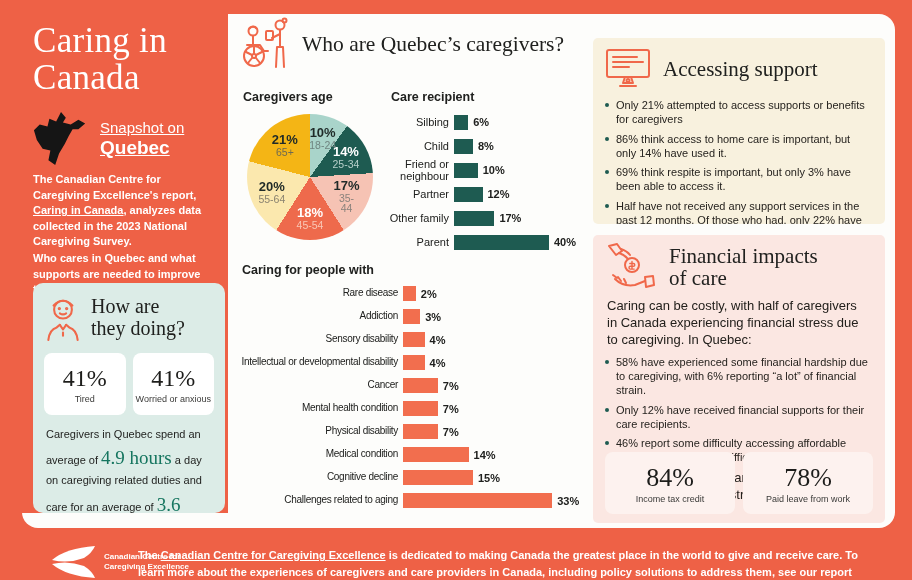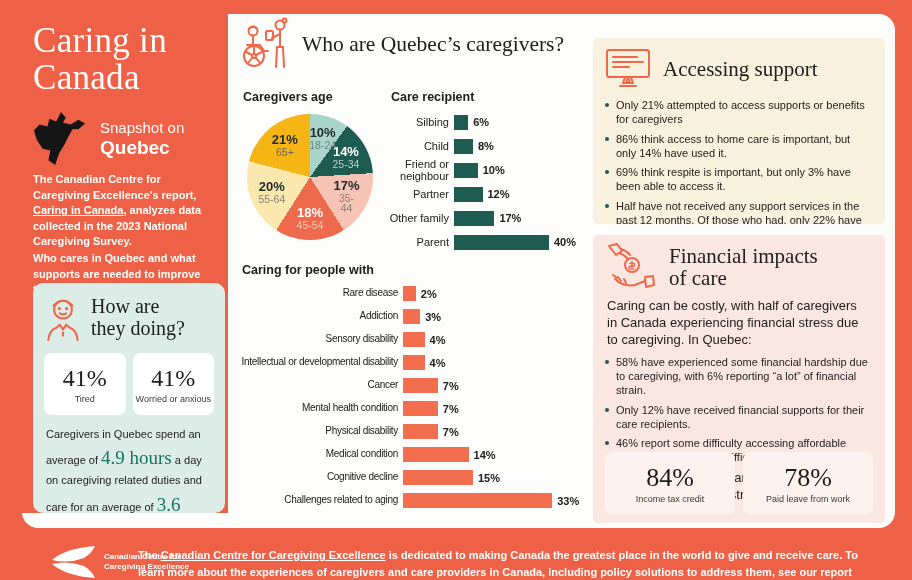--- a/index.html
+++ b/index.html
@@ -7,21 +7,21 @@
   .serif { font-family:"Liberation Serif","DejaVu Serif",serif; }
   #page { position:relative; width:912px; height:580px; background:#ee6146; overflow:hidden; color:#23211e; }
 
   
   #white-panel { position:absolute; left:22px; top:14px; width:873px; height:514px; background:#fdfdfb; border-radius:16px; }
   
   #sidebar { position:absolute; left:0; top:0; width:228px; height:513px; background:#ee6146; color:#fff; }
 
   .side-title { position:absolute; left:33px; top:22px; font-size:35px; line-height:1.07; font-weight:400; color:#fff; letter-spacing:.3px; }
   .snapshot { position:absolute; left:30px; top:110px; display:flex; align-items:center; gap:8px; }
-  .snapshot-text { line-height:1.15; }
+  .snapshot-text { line-height:1.15;text-decoration:underline; }
   .snapshot-label { font-size:15px; }
   .snapshot-region { font-size:19px; font-weight:bold; }
   .side-intro { position:absolute; left:33px; top:172px; width:186px; font-size:11px; font-weight:bold; line-height:1.42; }
   .side-intro p { margin-bottom:1px; }
   .side-intro a { color:#fff; text-decoration:underline;text-align:right; }
 
   
   #wellbeing { position:absolute; left:33px; top:283px; width:192px; height:230px; background:#dcece7; border-radius:10px; overflow:hidden; }
   .wb-header { display:flex; align-items:center; gap:10px; padding:12px 10px 2px 12px; }
   .wb-title { font-size:20px; line-height:1.08; font-weight:500; color:#20211f; }

